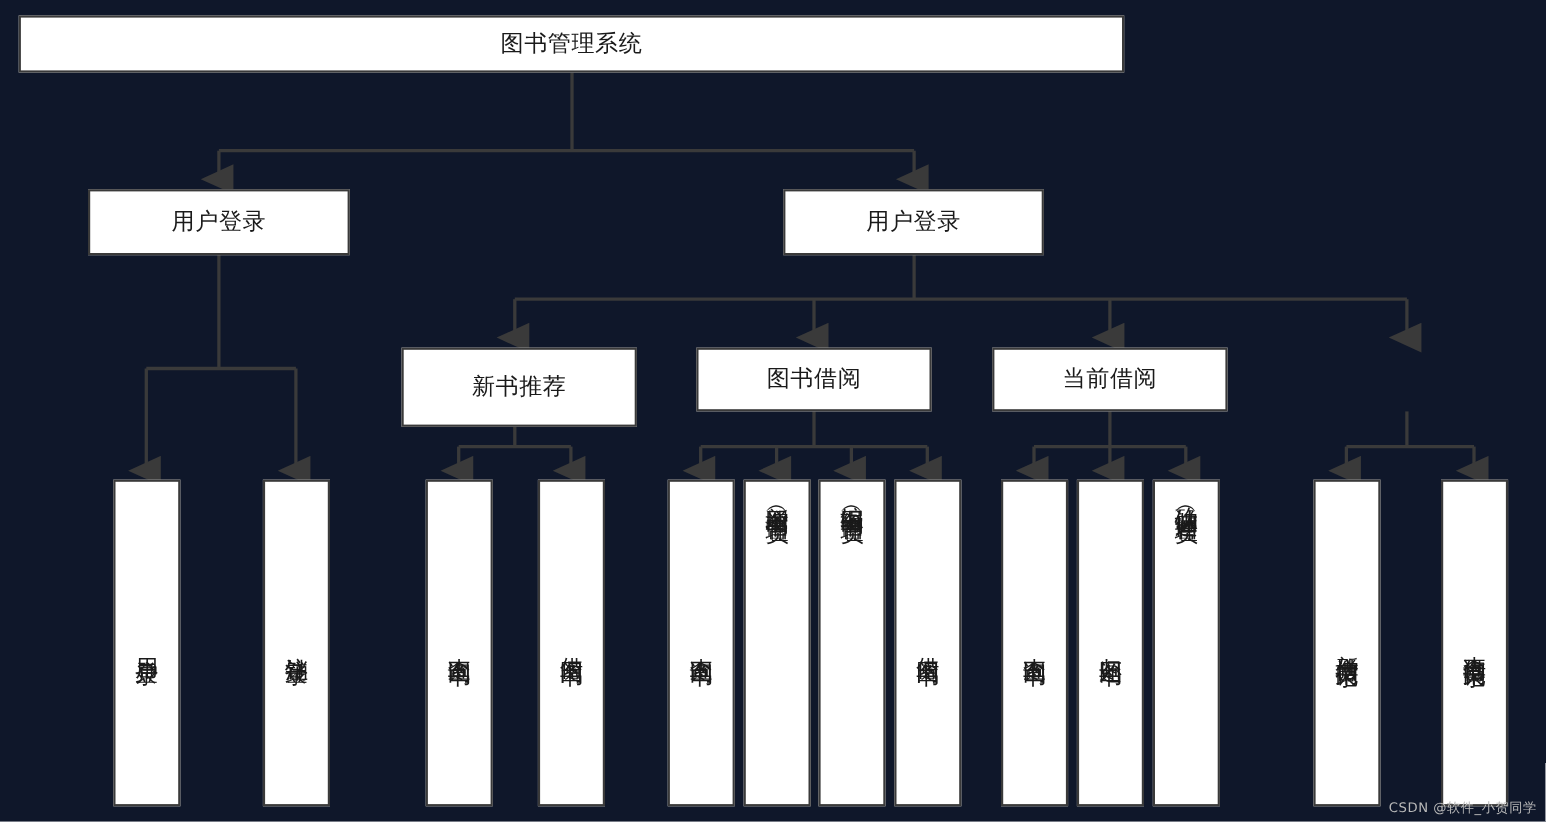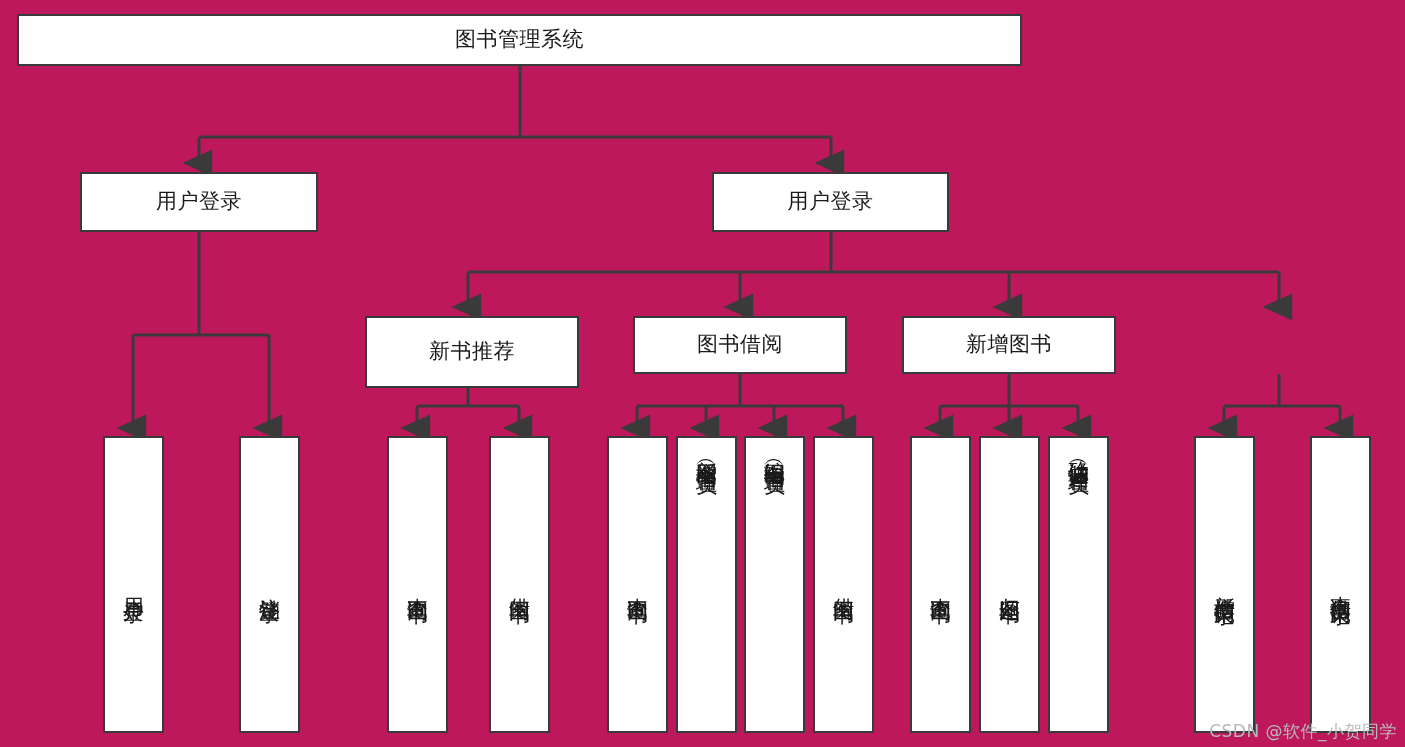--- a/index.html
+++ b/index.html
@@ -7,21 +7,21 @@
     padding: 0;
     background: #ffffff;
   }
   body {
     font-family: "DejaVu Sans", "Liberation Sans", sans-serif;
   }
   #diagram-root {
     position: relative;
     width: 1405px;
     height: 747px;
-    background: #be185d;
+    background: #0f172a;
     overflow: hidden;
   }
   svg.edges {
     position: absolute;
     left: 0;
     top: 0;
     width: 1405px;
     height: 747px;
   }
   .node {
@@ -54,21 +54,21 @@
     text-align: start;
   }
   .node-v.v-center {
     align-items: center;
     padding-top: 0;
   }
   .watermark {
     position: absolute;
     right: 8px;
     bottom: 4px;
-    font-size: 17px;
+    font-size: 12px;
     color: #b9b9b9;
     white-space: nowrap;
     letter-spacing: 0.5px;
   }
 </style>
 </head>
 <body>
 
 <div id="diagram-root">
 
@@ -135,21 +135,21 @@
     <span class="label">用户登录</span>
   </div>
 
   <div class="node node-h" style="left:365px; top:316px; width:214px; height:72px;align-items:center;">
     <span class="label">新书推荐</span>
   </div>
   <div class="node node-h" style="left:633px; top:316px; width:214px; height:58px;">
     <span class="label">图书借阅</span>
   </div>
   <div class="node node-h" style="left:902px; top:316px; width:214px; height:58px;">
-    <span class="label">新增图书</span>
+    <span class="label">当前借阅</span>
   </div>
 
   <div class="node node-v v-center" style="left:103px; top:436px; width:61px; height:297px;">
     <span class="label">用户登录</span>
   </div>
   <div class="node node-v v-center" style="left:239px; top:436px; width:61px; height:297px;">
     <span class="label">注销登录</span>
   </div>
 
   <div class="node node-v v-center" style="left:387px; top:436px; width:61px; height:297px;">

